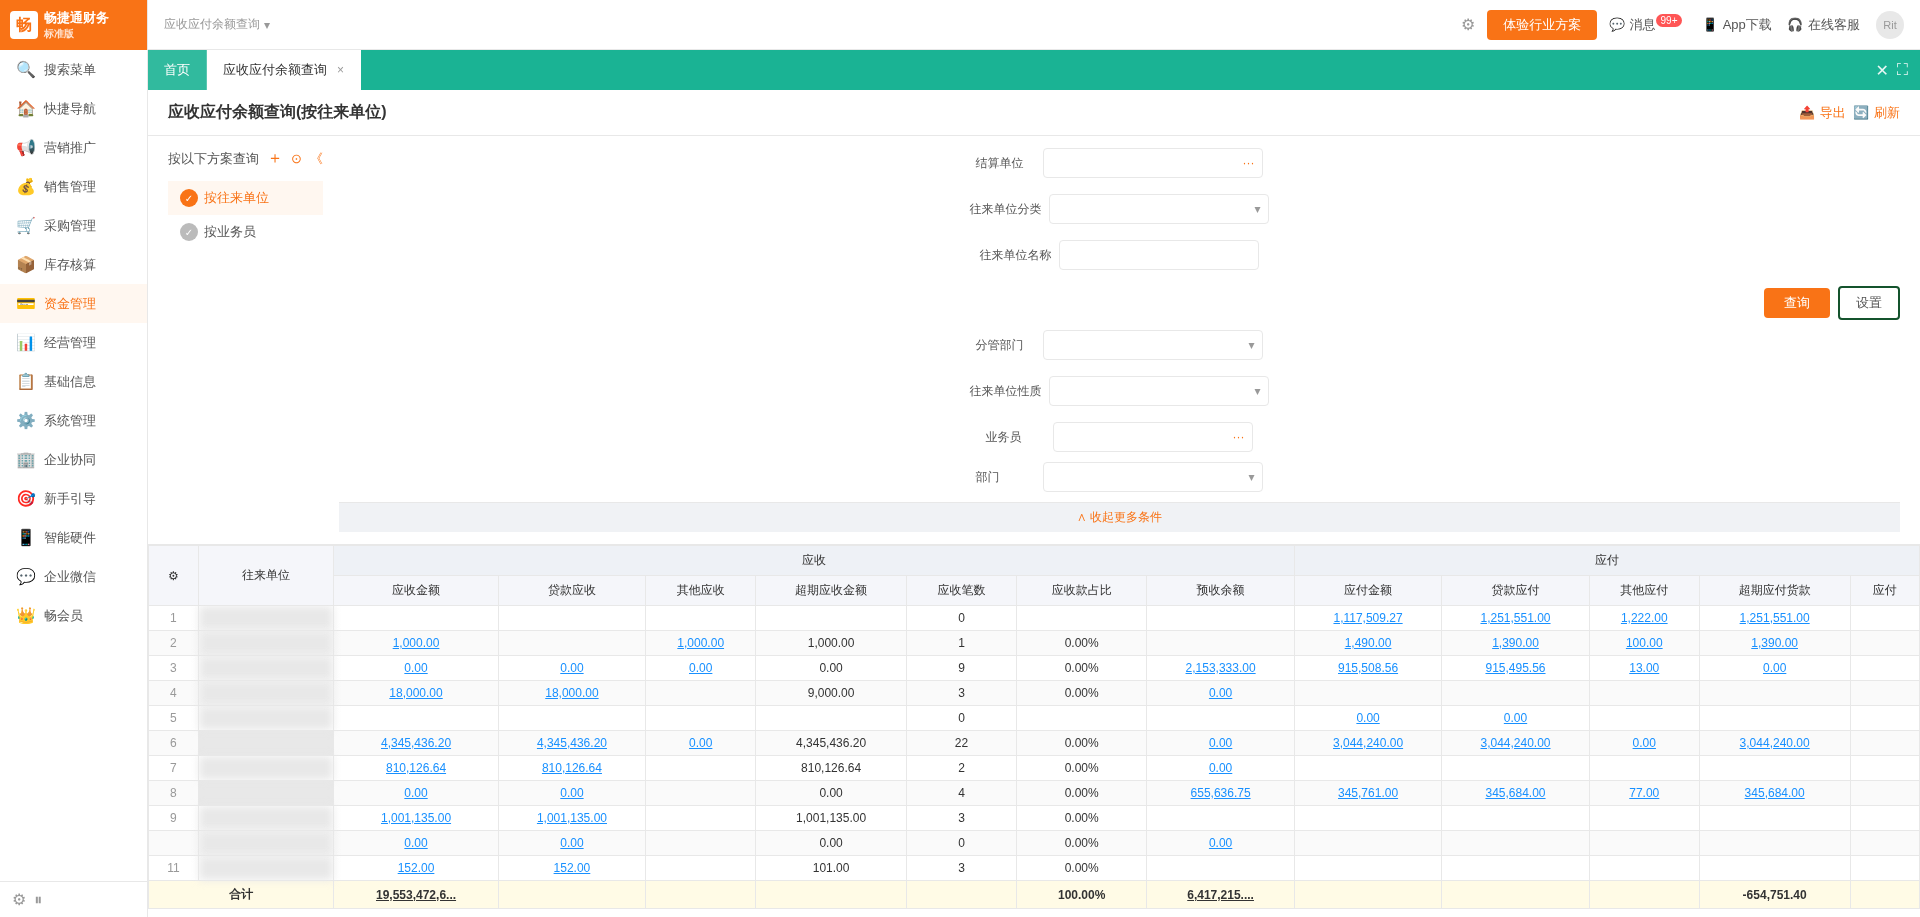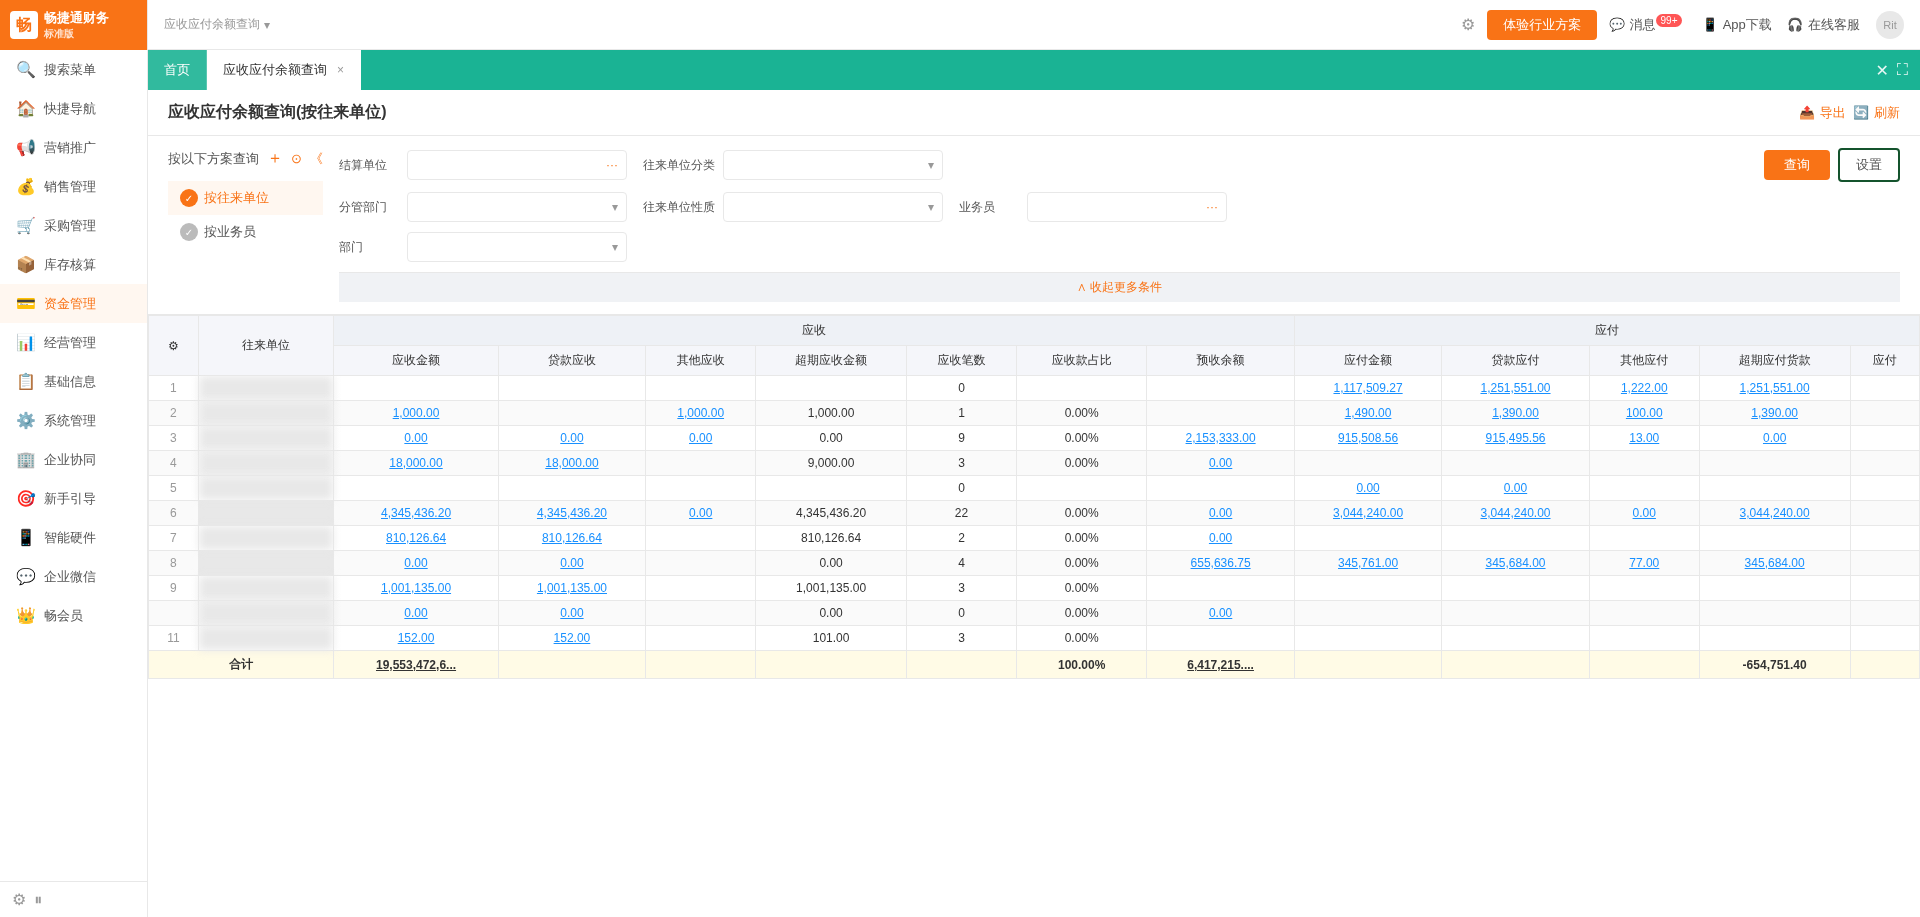--- a/index.html
+++ b/index.html
@@ -97,21 +97,21 @@
       font-size: 13px;
     }
 
     
     .filter-area {
       background: #fff; padding: 12px 20px; border-bottom: 1px solid #e8e8e8;
     }
     .filter-header { display: flex; align-items: center; gap: 8px; margin-bottom: 12px; }
     .filter-label { color: #555; font-size: 13px; text-align: center; }
     .filter-add { color: #f97316; cursor: pointer; font-size: 16px; }
-    .filter-row { display: flex; gap: 16px; margin-bottom: 10px; align-items: center; }
+    .filter-row { display: flex; gap: 16px; margin-bottom: 10px; align-items: center; flex-direction: column; }
     .filter-item { display: flex; align-items: center; gap: 8px; }
     .filter-item-label { color: #555; font-size: 12px; min-width: 60px; }
     .filter-select {
       border: 1px solid #e8e8e8; border-radius: 4px; padding: 4px 8px;
       min-width: 220px; color: #333; font-size: 12px; background: #fff;
       display: flex; align-items: center; justify-content: space-between; cursor: pointer;
       height: 30px;
     }
     .filter-select .dots { color: #f97316; }
     .filter-select .arrow { color: #999; }
@@ -328,20 +328,26 @@
               <div class="filter-select">
                 <span></span>
                 <span class="dots">···</span>
               </div>
             </div>
             <div class="filter-item">
               <span class="filter-item-label">往来单位分类</span>
               <div class="filter-select">
                 <span></span>
                 <span class="arrow">▾</span>
+              </div>
+            </div>
+            <div class="filter-item">
+              <span class="filter-item-label">往来单位名称</span>
+              <div class="filter-select" style="min-width:200px;">
+                <span></span>
               </div>
             </div>
             <div style="display:flex; gap:8px; align-items:center; margin-left:auto;">
               <button style="background:#f97316;color:#fff;border:none;padding:6px 20px;border-radius:4px;cursor:pointer;font-size:13px;">查询</button>
               <button style="background:#fff;color:#555;border:2px solid #14532d;padding:6px 16px;border-radius:4px;cursor:pointer;font-size:13px;">设置</button>
             </div>
           </div>
           <div class="filter-row">
             <div class="filter-item">
               <span class="filter-item-label">分管部门</span>

